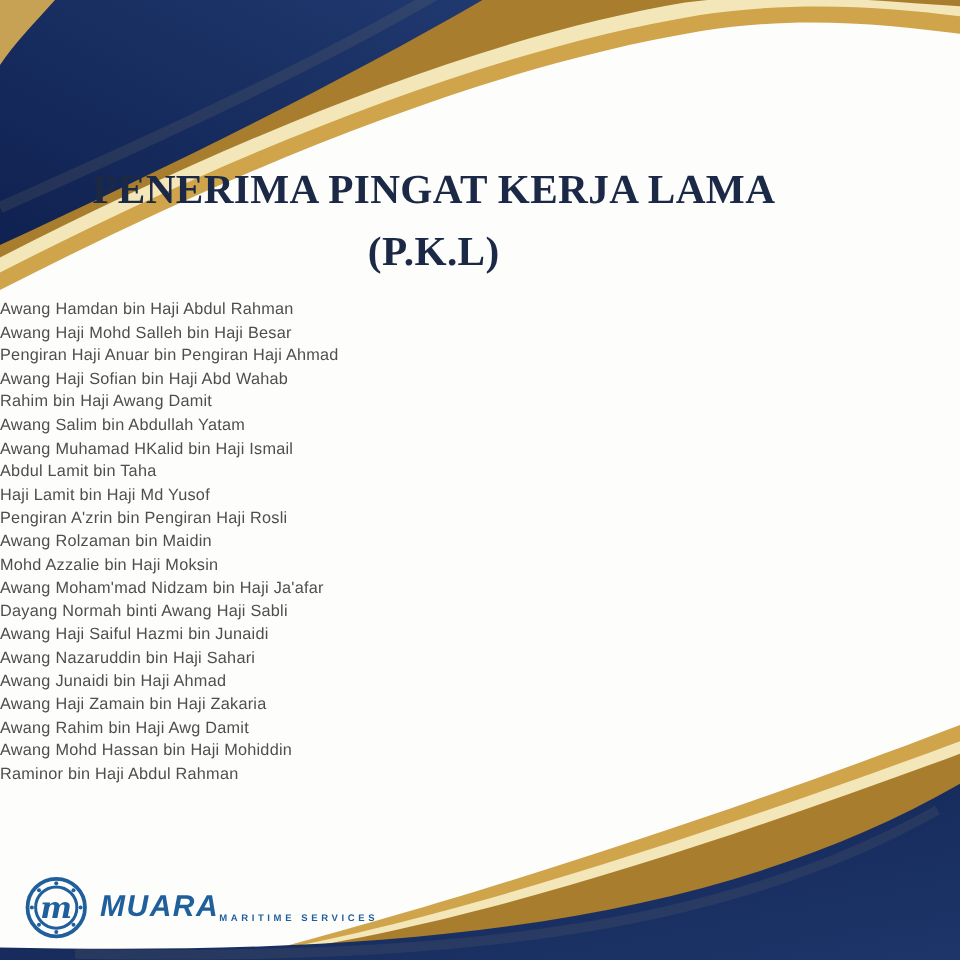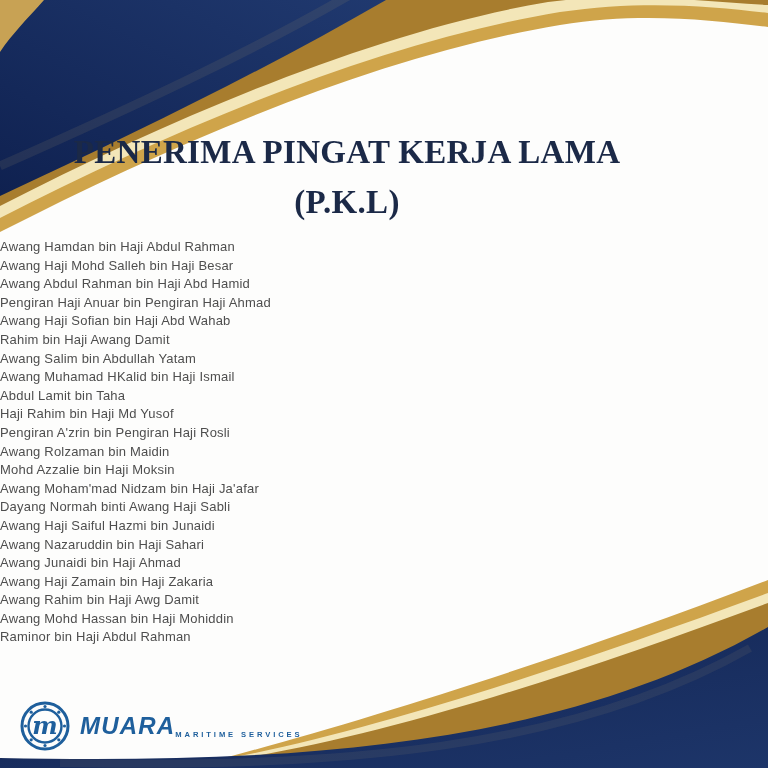--- a/index.html
+++ b/index.html
@@ -91,28 +91,27 @@
   </svg>
 
   <div class="title-block">
     <div>PENERIMA PINGAT KERJA LAMA</div>
     <div>(P.K.L)</div>
   </div>
 
   <div class="names">
       <div class="name-line">Awang Hamdan bin Haji Abdul Rahman</div>
       <div class="name-line">Awang Haji Mohd Salleh bin Haji Besar</div>
-      <div class="name-line">Awang Abdul Rahman bin Haji Abd Hamid</div>
       <div class="name-line">Pengiran Haji Anuar bin Pengiran Haji Ahmad</div>
       <div class="name-line">Awang Haji Sofian bin Haji Abd Wahab</div>
       <div class="name-line">Rahim bin Haji Awang Damit</div>
       <div class="name-line">Awang Salim bin Abdullah Yatam</div>
       <div class="name-line">Awang Muhamad HKalid bin Haji Ismail</div>
       <div class="name-line">Abdul Lamit bin Taha</div>
-      <div class="name-line">Haji Rahim bin Haji Md Yusof</div>
+      <div class="name-line">Haji Lamit bin Haji Md Yusof</div>
       <div class="name-line">Pengiran A'zrin bin Pengiran Haji Rosli</div>
       <div class="name-line">Awang Rolzaman bin Maidin</div>
       <div class="name-line">Mohd Azzalie bin Haji Moksin</div>
       <div class="name-line">Awang Moham'mad Nidzam bin Haji Ja'afar</div>
       <div class="name-line">Dayang Normah binti Awang Haji Sabli</div>
       <div class="name-line">Awang Haji Saiful Hazmi bin Junaidi</div>
       <div class="name-line">Awang Nazaruddin bin Haji Sahari</div>
       <div class="name-line">Awang Junaidi bin Haji Ahmad</div>
       <div class="name-line">Awang Haji Zamain bin Haji Zakaria</div>
       <div class="name-line">Awang Rahim bin Haji Awg Damit</div>

